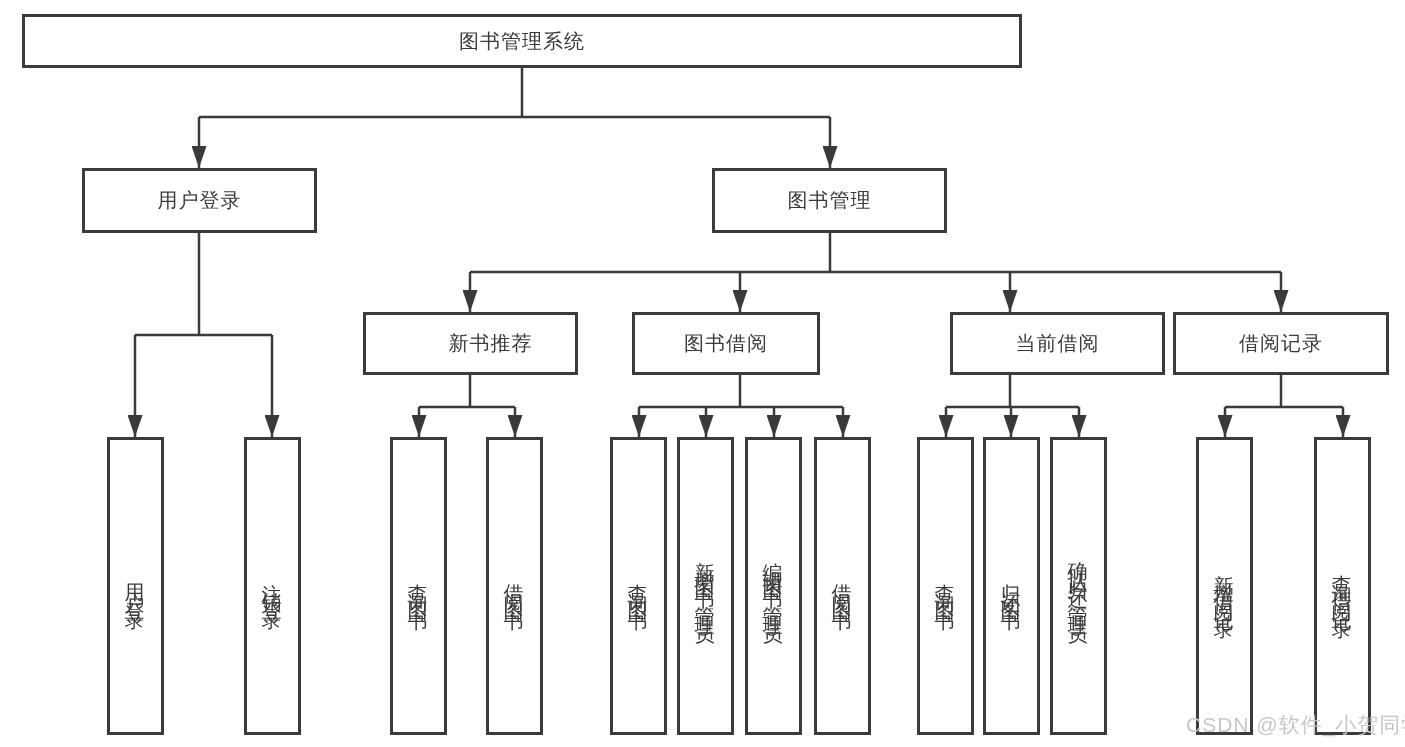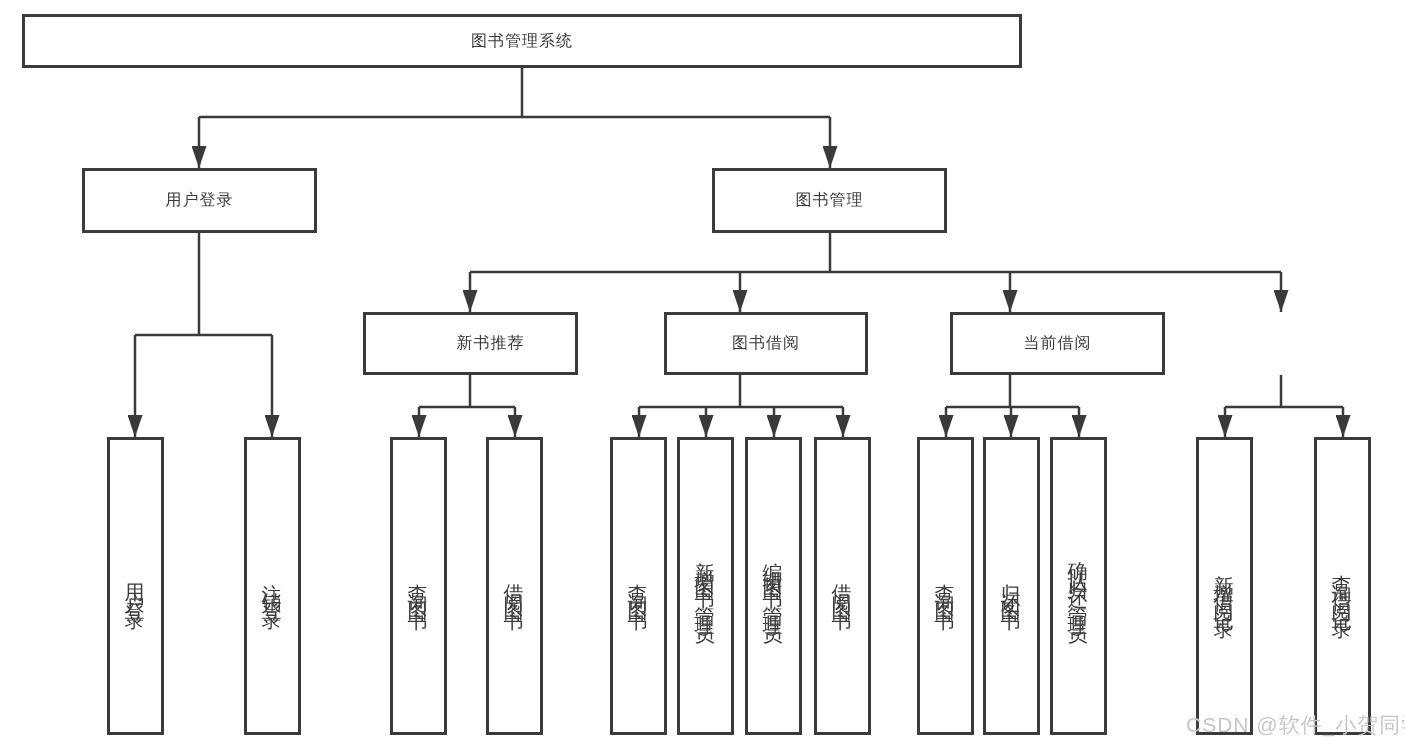--- a/index.html
+++ b/index.html
@@ -21,21 +21,21 @@
     position: absolute;
     box-sizing: border-box;
     background: #ffffff;
     border: 3px solid #3b3b3b;
     display: flex;
     align-items: center;
     justify-content: center;
     z-index: 2;
     color: #3a3a3a;
   }
-  .hbox { font-size: 16px; letter-spacing: 1px; }
+  .hbox { font-size: 20px; letter-spacing: 1px; }
   .vbox { width: 57px; top: 437px; height: 298px; }
   .vbox .vtext {
     writing-mode: vertical-rl;
     text-orientation: mixed;
     font-size: 20px;
     letter-spacing: 9px;
     white-space: nowrap;
     color: #3a3a3a;
   }
   .watermark {
@@ -111,25 +111,28 @@
   <div class="node hbox" style="left:82px; top:168px; width:235px; height:65px;">
     <span>用户登录</span>
   </div>
   <div class="node hbox" style="left:712px; top:168px; width:235px; height:65px;text-align:right;">
     <span>图书管理</span>
   </div>
 
   <div class="node hbox" style="left:363px; top:312px; width:215px; height:63px;padding-left:40px;">
     <span>新书推荐</span>
   </div>
-  <div class="node hbox" style="left:664px; top:312px; width:204px; height:63px;">
+  <div class="node hbox" style="left:632px; top:312px; width:188px; height:63px;">
     <span>图书借阅</span>
   </div>
   <div class="node hbox" style="left:950px; top:312px; width:215px; height:63px;">
     <span>当前借阅</span>
+  </div>
+  <div class="node hbox" style="left:1173px; top:312px; width:216px; height:63px;">
+    <span>借阅记录</span>
   </div>
 
   <div class="node vbox" style="left:107px;">
     <span class="vtext">用户登录</span>
   </div>
   <div class="node vbox" style="left:244px;">
     <span class="vtext">注销登录</span>
   </div>
 
   <div class="node vbox" style="left:390px;">

